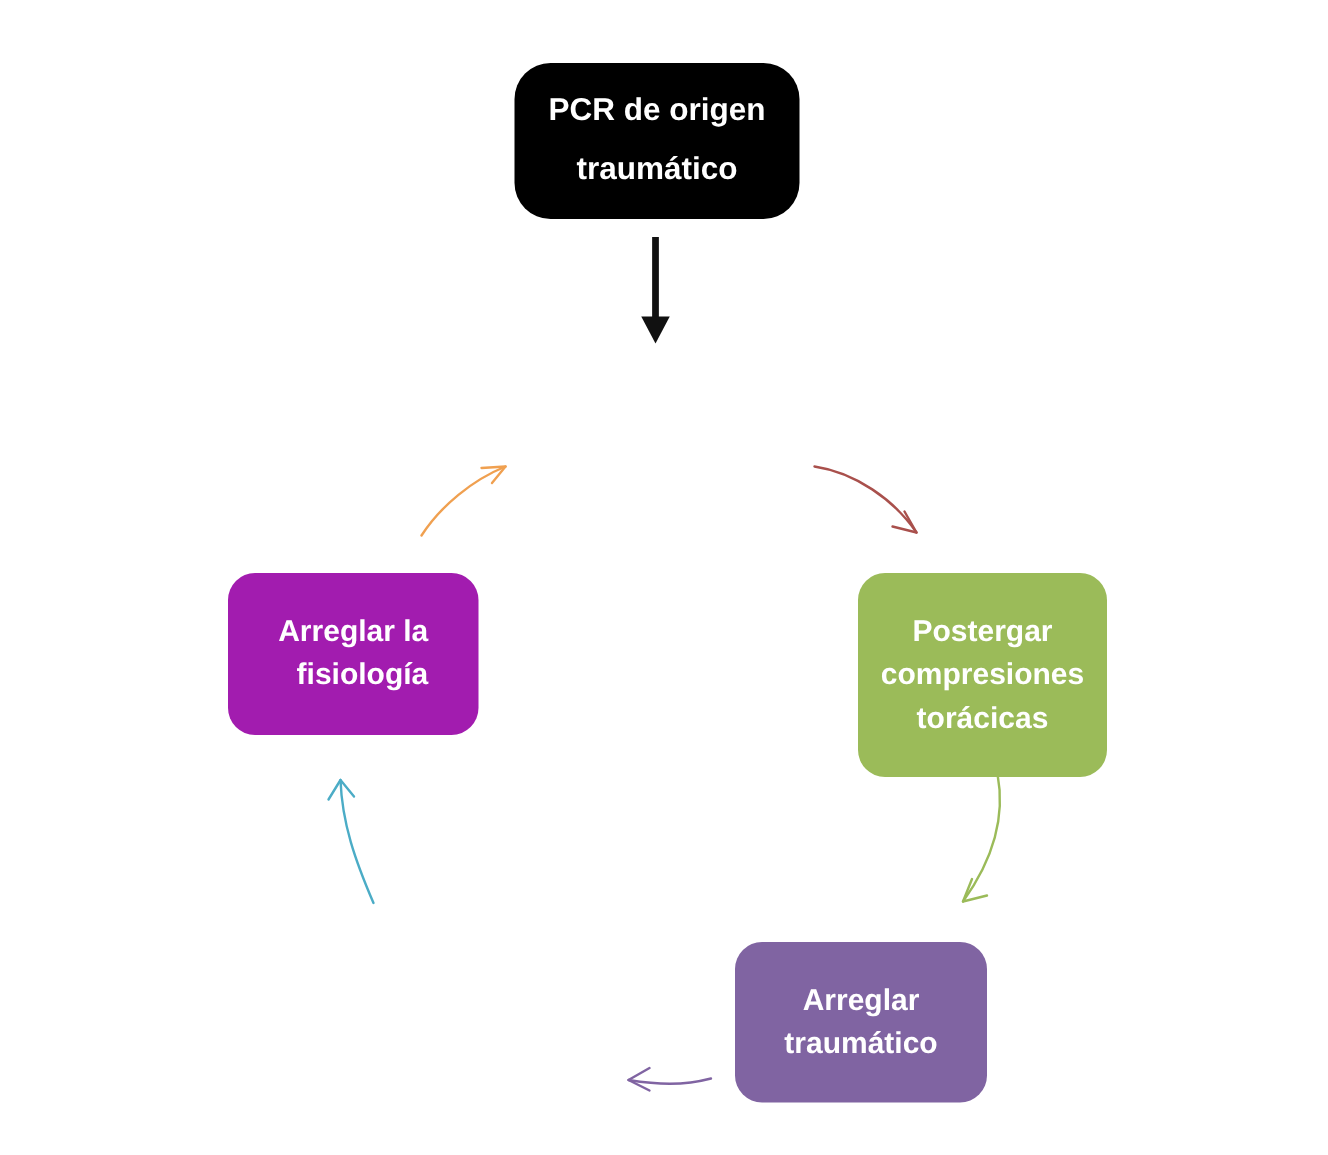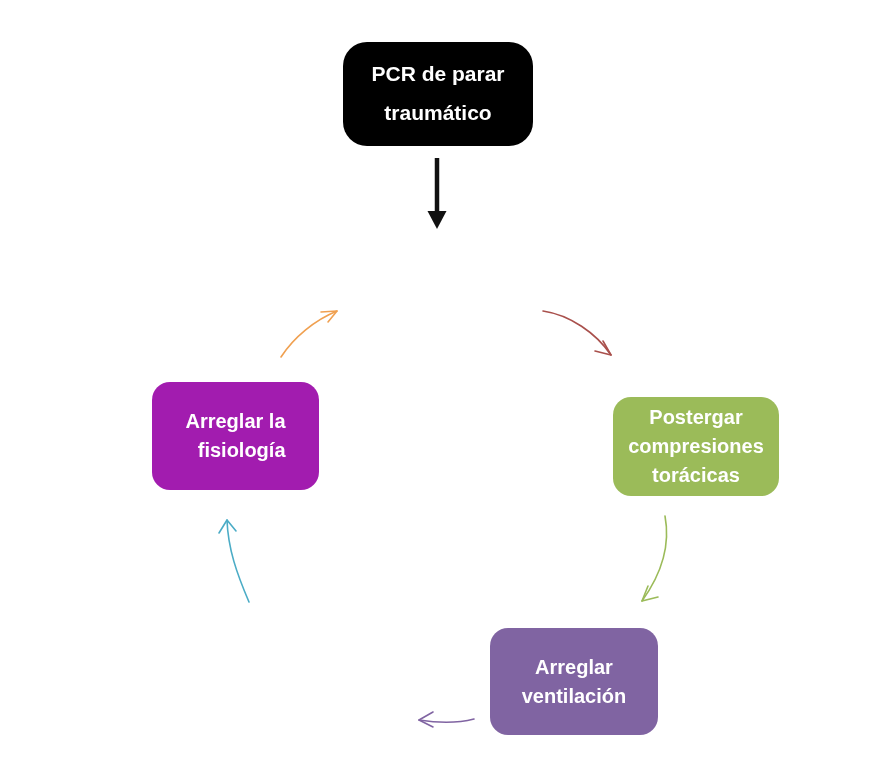--- a/index.html
+++ b/index.html
@@ -39,21 +39,21 @@
     white-space: pre-line;
     padding: 4px 8px;
   }
   .node-start {
     left: 343px; top: 42px; width: 190px; height: 104px;
     border-radius: 24px;
     font-size: 21px;
     line-height: 1.85;
   }
   .node-decision   { left: 362px; top: 230px; width: 166px; height: 106px; }
-  .node-postpone   { left: 572px; top: 397px; width: 166px; height: 99px; margin-left: 41px; }
+  .node-postpone   { left: 572px; top: 382px; width: 166px; height: 136px; }
   .node-physiology { left: 152px; top: 382px; width: 167px; height: 108px; }
   .node-ventilation{ left: 490px; top: 628px; width: 168px; height: 107px; }
   .node-hemorrhage { left: 232px; top: 628px; width: 167px; height: 107px; }
 </style>
 </head>
 <body>
 
 <div class="canvas">
 
   <svg class="connectors" viewBox="0 0 885 770" xmlns="http://www.w3.org/2000/svg">
@@ -83,34 +83,34 @@
       <path d="M 227 520 L 219 533 M 227 520 L 236 531" stroke="#4bacc6"></path>
     </g>
 
     <g fill="none" stroke-width="1.6" stroke-linecap="round">
       <path d="M 281 357 C 294 337 315 320 337 311" stroke="#f0a050"></path>
       <path d="M 337 311 L 321 312 M 337 311 L 328 322" stroke="#f0a050"></path>
     </g>
   </svg>
 
   <div class="node node-start" style="background-color: rgb(0, 0, 0);">
-    <span class="label">PCR de parar
+    <span class="label">PCR de origen
 traumático</span>
   </div>
 
 
   <div class="node node-postpone" style="background-color: rgb(155, 187, 89);">
     <span class="label">Postergar
 compresiones
 torácicas</span>
   </div>
 
   <div class="node node-ventilation" style="background-color: rgb(128, 100, 162);">
     <span class="label">Arreglar
-ventilación</span>
+traumático</span>
   </div>
 
 
   <div class="node node-physiology" style="background-color: #a21caf; text-align: right;">
     <span class="label">Arreglar la
 fisiología</span>
   </div>
 
 </div>
 

